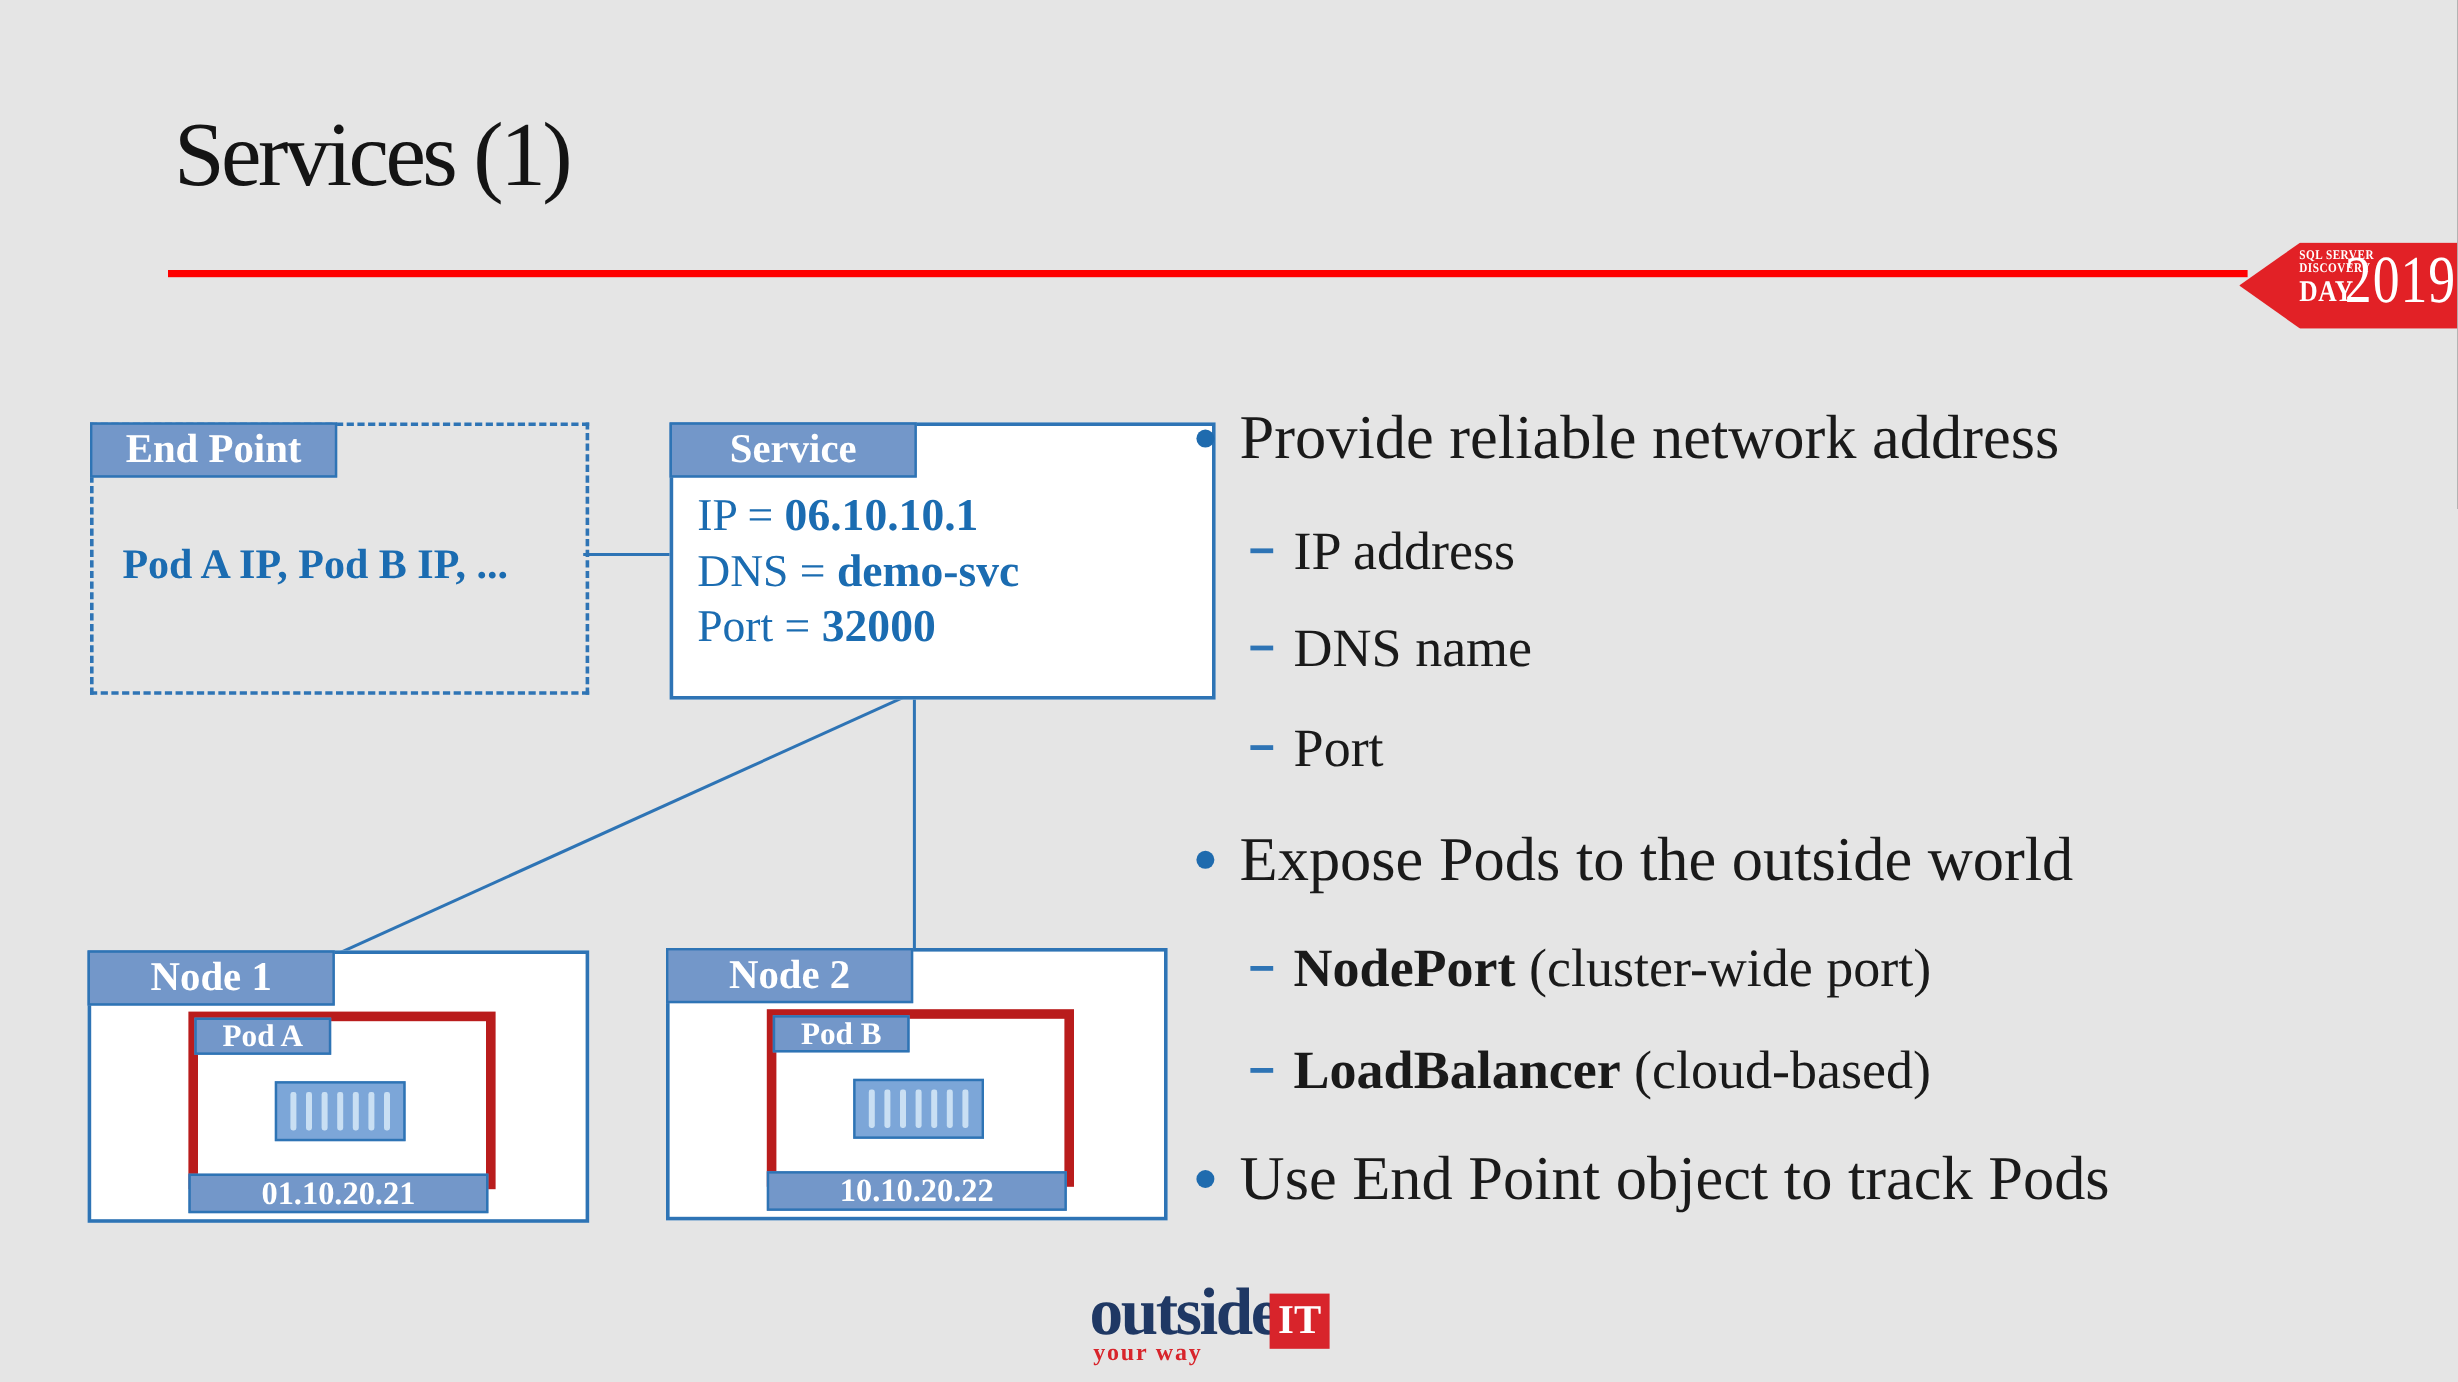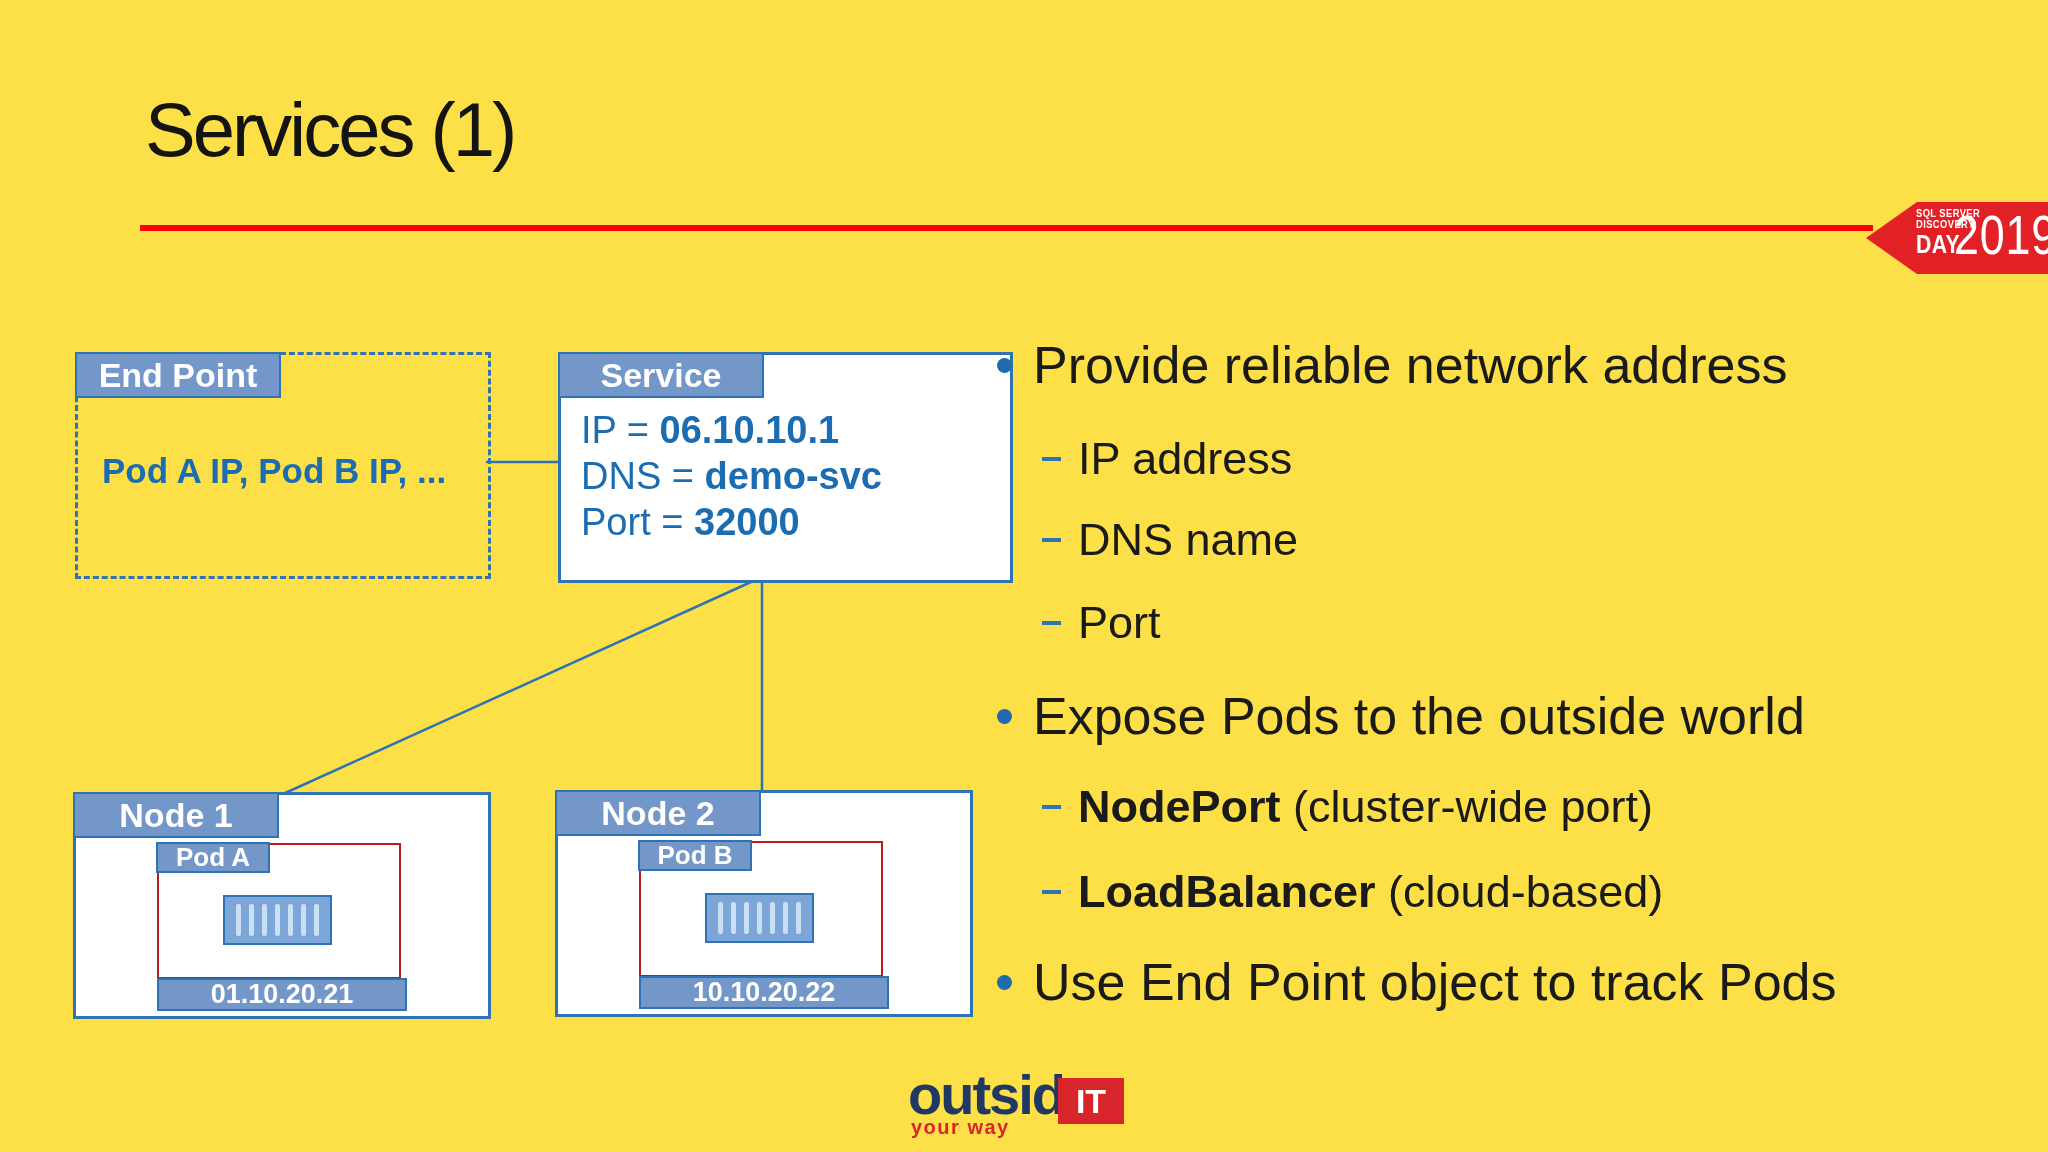--- a/index.html
+++ b/index.html
@@ -1,18 +1,18 @@
 <!DOCTYPE html>
 <html><head>
 <meta charset="utf-8">
 <style>
   html,body{margin:0;padding:0;background:#888;}
   #slide{
-    position:relative;width:2048px;height:1152px;background:#fde047;
-    font-family:Liberation Sans, sans-serif;overflow:hidden;
+    position:relative;width:2048px;height:1152px;background:#e5e5e5;
+    font-family:Liberation Serif, serif;overflow:hidden;
   }
   
   .title{
     position:absolute;left:145px;top:86px;font-size:76px;letter-spacing:-3px;
     color:#141414;font-weight:400;white-space:pre;
   }
   .rule{position:absolute;left:140px;top:225px;width:1733px;height:6px;background:#fe0000;}
   .ribbon{
     position:absolute;left:1866px;top:202px;width:182px;height:72px;background:#e22126;
     clip-path:polygon(0 50%,28% 0,100% 0,100% 100%,28% 100%);
@@ -30,42 +30,42 @@
   .tab{
     position:absolute;left:-3px;top:-3px;background:#7397c9;border:2px solid #2e74b5;
     color:#fff;font-weight:bold;text-align:center;
   }
   .tab.big{width:202px;height:42px;font-size:34px;line-height:42px;}
   .tab.small{width:110px;height:27px;font-size:26px;line-height:27px;}
   .ep-body{position:absolute;left:24px;top:96px;font-size:35px;font-weight:bold;color:#1b6cb1;white-space:pre;}
   .svc-lines{position:absolute;left:20px;top:52px;color:#1b6cb1;font-size:38px;line-height:46px;}
   .svc-line{white-space:pre;}
   .svc-line b{font-weight:bold;}
-  .pod{position:absolute;left:81px;top:48px;width:240px;height:132px;border:2px solid #b91c1c;background:#fff;}
+  .pod{position:absolute;left:81px;top:48px;width:240px;height:132px;border:8px solid #b91c1c;background:#fff;}
   .strip{
     position:absolute;left:81px;top:183px;width:246px;height:29px;background:#7397c9;
     border:2px solid #2e74b5;color:#fff;font-weight:bold;font-size:27px;line-height:28px;text-align:center;
   }
   .cicon{
     position:absolute;left:64px;top:50px;width:105px;height:46px;background:#7ca6d8;border:2px solid #2e74b5;
     display:flex;align-items:center;justify-content:center;gap:8px;
   }
   .cicon i{display:block;width:5px;height:32px;background:#c9dff3;border-radius:2px;}
   #connectors{position:absolute;left:0;top:0;width:2048px;height:1152px;pointer-events:none;}
   
   .brow{position:absolute;display:flex;align-items:center;height:64px;color:#1a1a1a;white-space:pre;}
   .brow.l1{left:997px;font-size:52px;}
   .brow.l2{left:1042px;font-size:45px;}
   .dot{width:15px;height:15px;border-radius:50%;background:#1f6bae;margin-right:21px;flex:0 0 auto;}
   .dash{width:19px;height:4px;background:#2e74b5;margin-right:17px;flex:0 0 auto;}
   .brow b{font-weight:bold;}
   
   .logo-word{position:absolute;left:908px;top:1062px;font-size:56px;font-weight:bold;color:#1f3864;letter-spacing:-2px;}
   .logo-box{
-    position:absolute;left:1058px;top:1078px;width:66px;height:46px;background:#d8242b;
+    position:absolute;left:1058px;top:1078px;width:50px;height:46px;background:#d8242b;
     color:#fff;font-weight:bold;font-size:34px;line-height:46px;text-align:center;
   }
   .logo-tag{position:absolute;left:911px;top:1116px;font-size:20px;font-weight:bold;color:#d8242b;letter-spacing:1.5px;}
 </style>
 </head>
 <body>
 
 <div id="slide">
 
   <div class="title">Services (1)</div>

